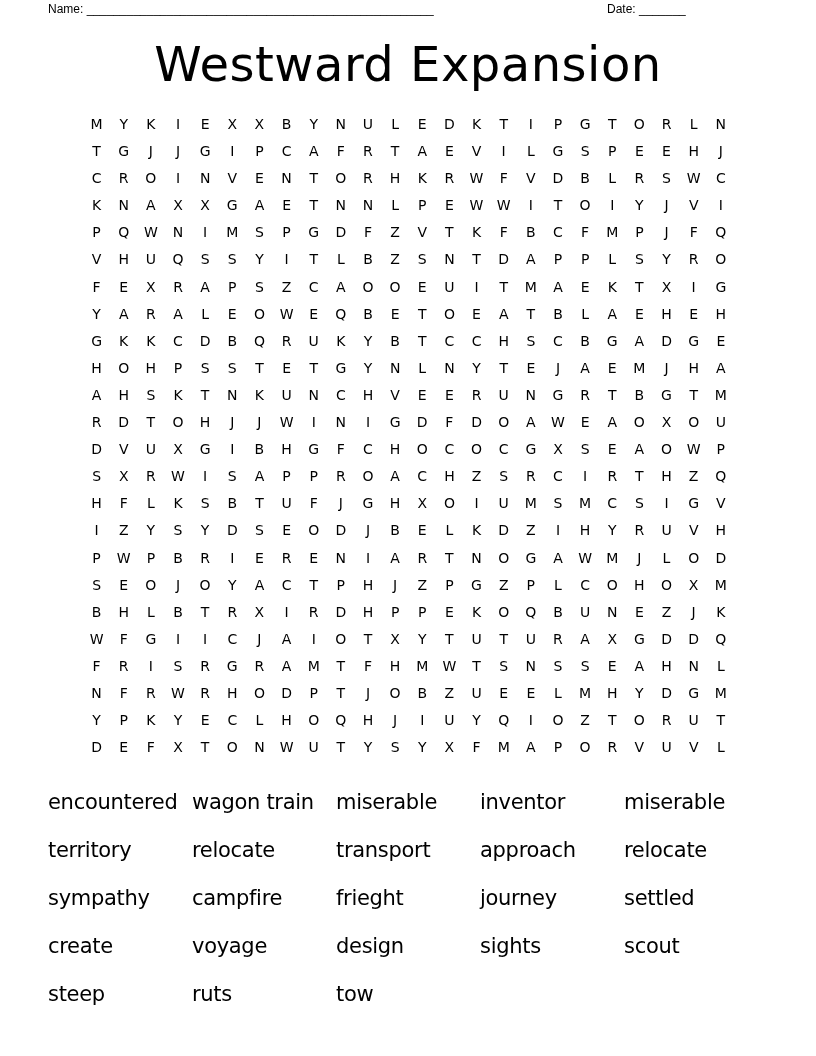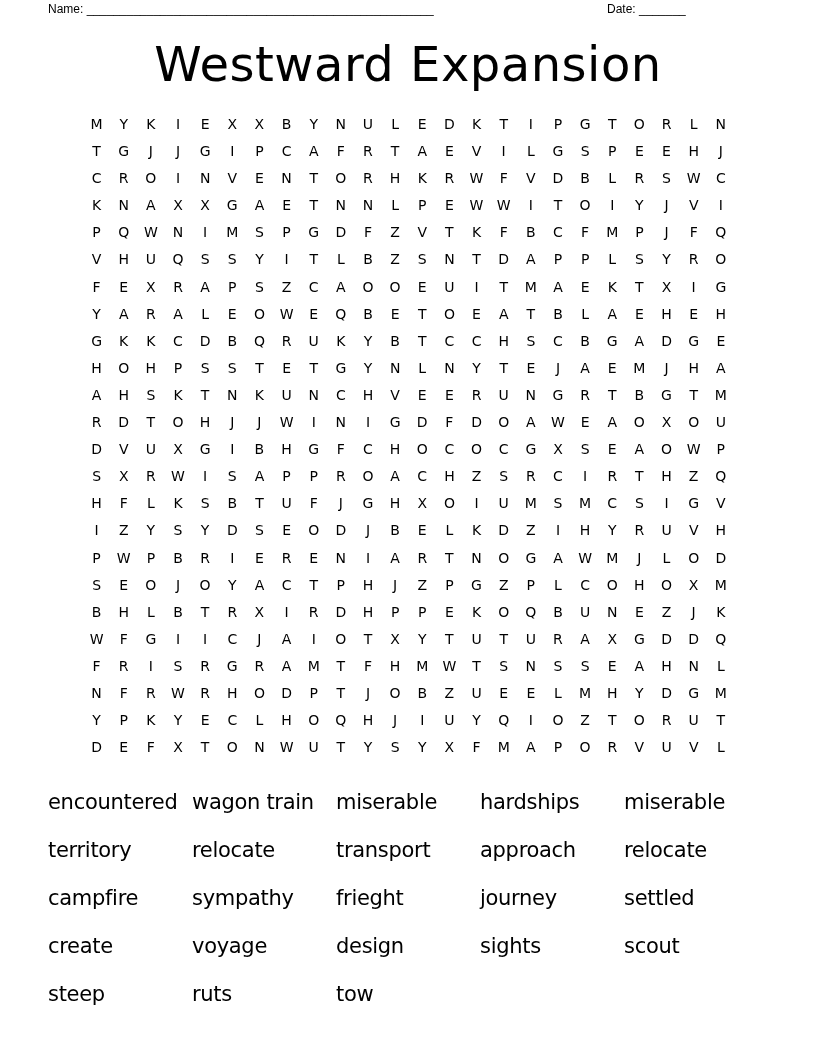--- a/index.html
+++ b/index.html
@@ -646,29 +646,29 @@
       <span class="cell">U</span>
       <span class="cell">V</span>
       <span class="cell">L</span>
     </div>
   </div>
 
 <div class="words" id="words">
     <span class="word">encountered</span>
     <span class="word">wagon train</span>
     <span class="word">miserable</span>
-    <span class="word">hardships</span>
+    <span class="word">inventor</span>
     <span class="word">miserable</span>
     <span class="word">territory</span>
     <span class="word">relocate</span>
     <span class="word">transport</span>
     <span class="word">approach</span>
     <span class="word">relocate</span>
+    <span class="word">sympathy</span>
     <span class="word">campfire</span>
-    <span class="word">sympathy</span>
     <span class="word">frieght</span>
     <span class="word">journey</span>
     <span class="word">settled</span>
     <span class="word">create</span>
     <span class="word">voyage</span>
     <span class="word">design</span>
     <span class="word">sights</span>
     <span class="word">scout</span>
     <span class="word">steep</span>
     <span class="word">ruts</span>

